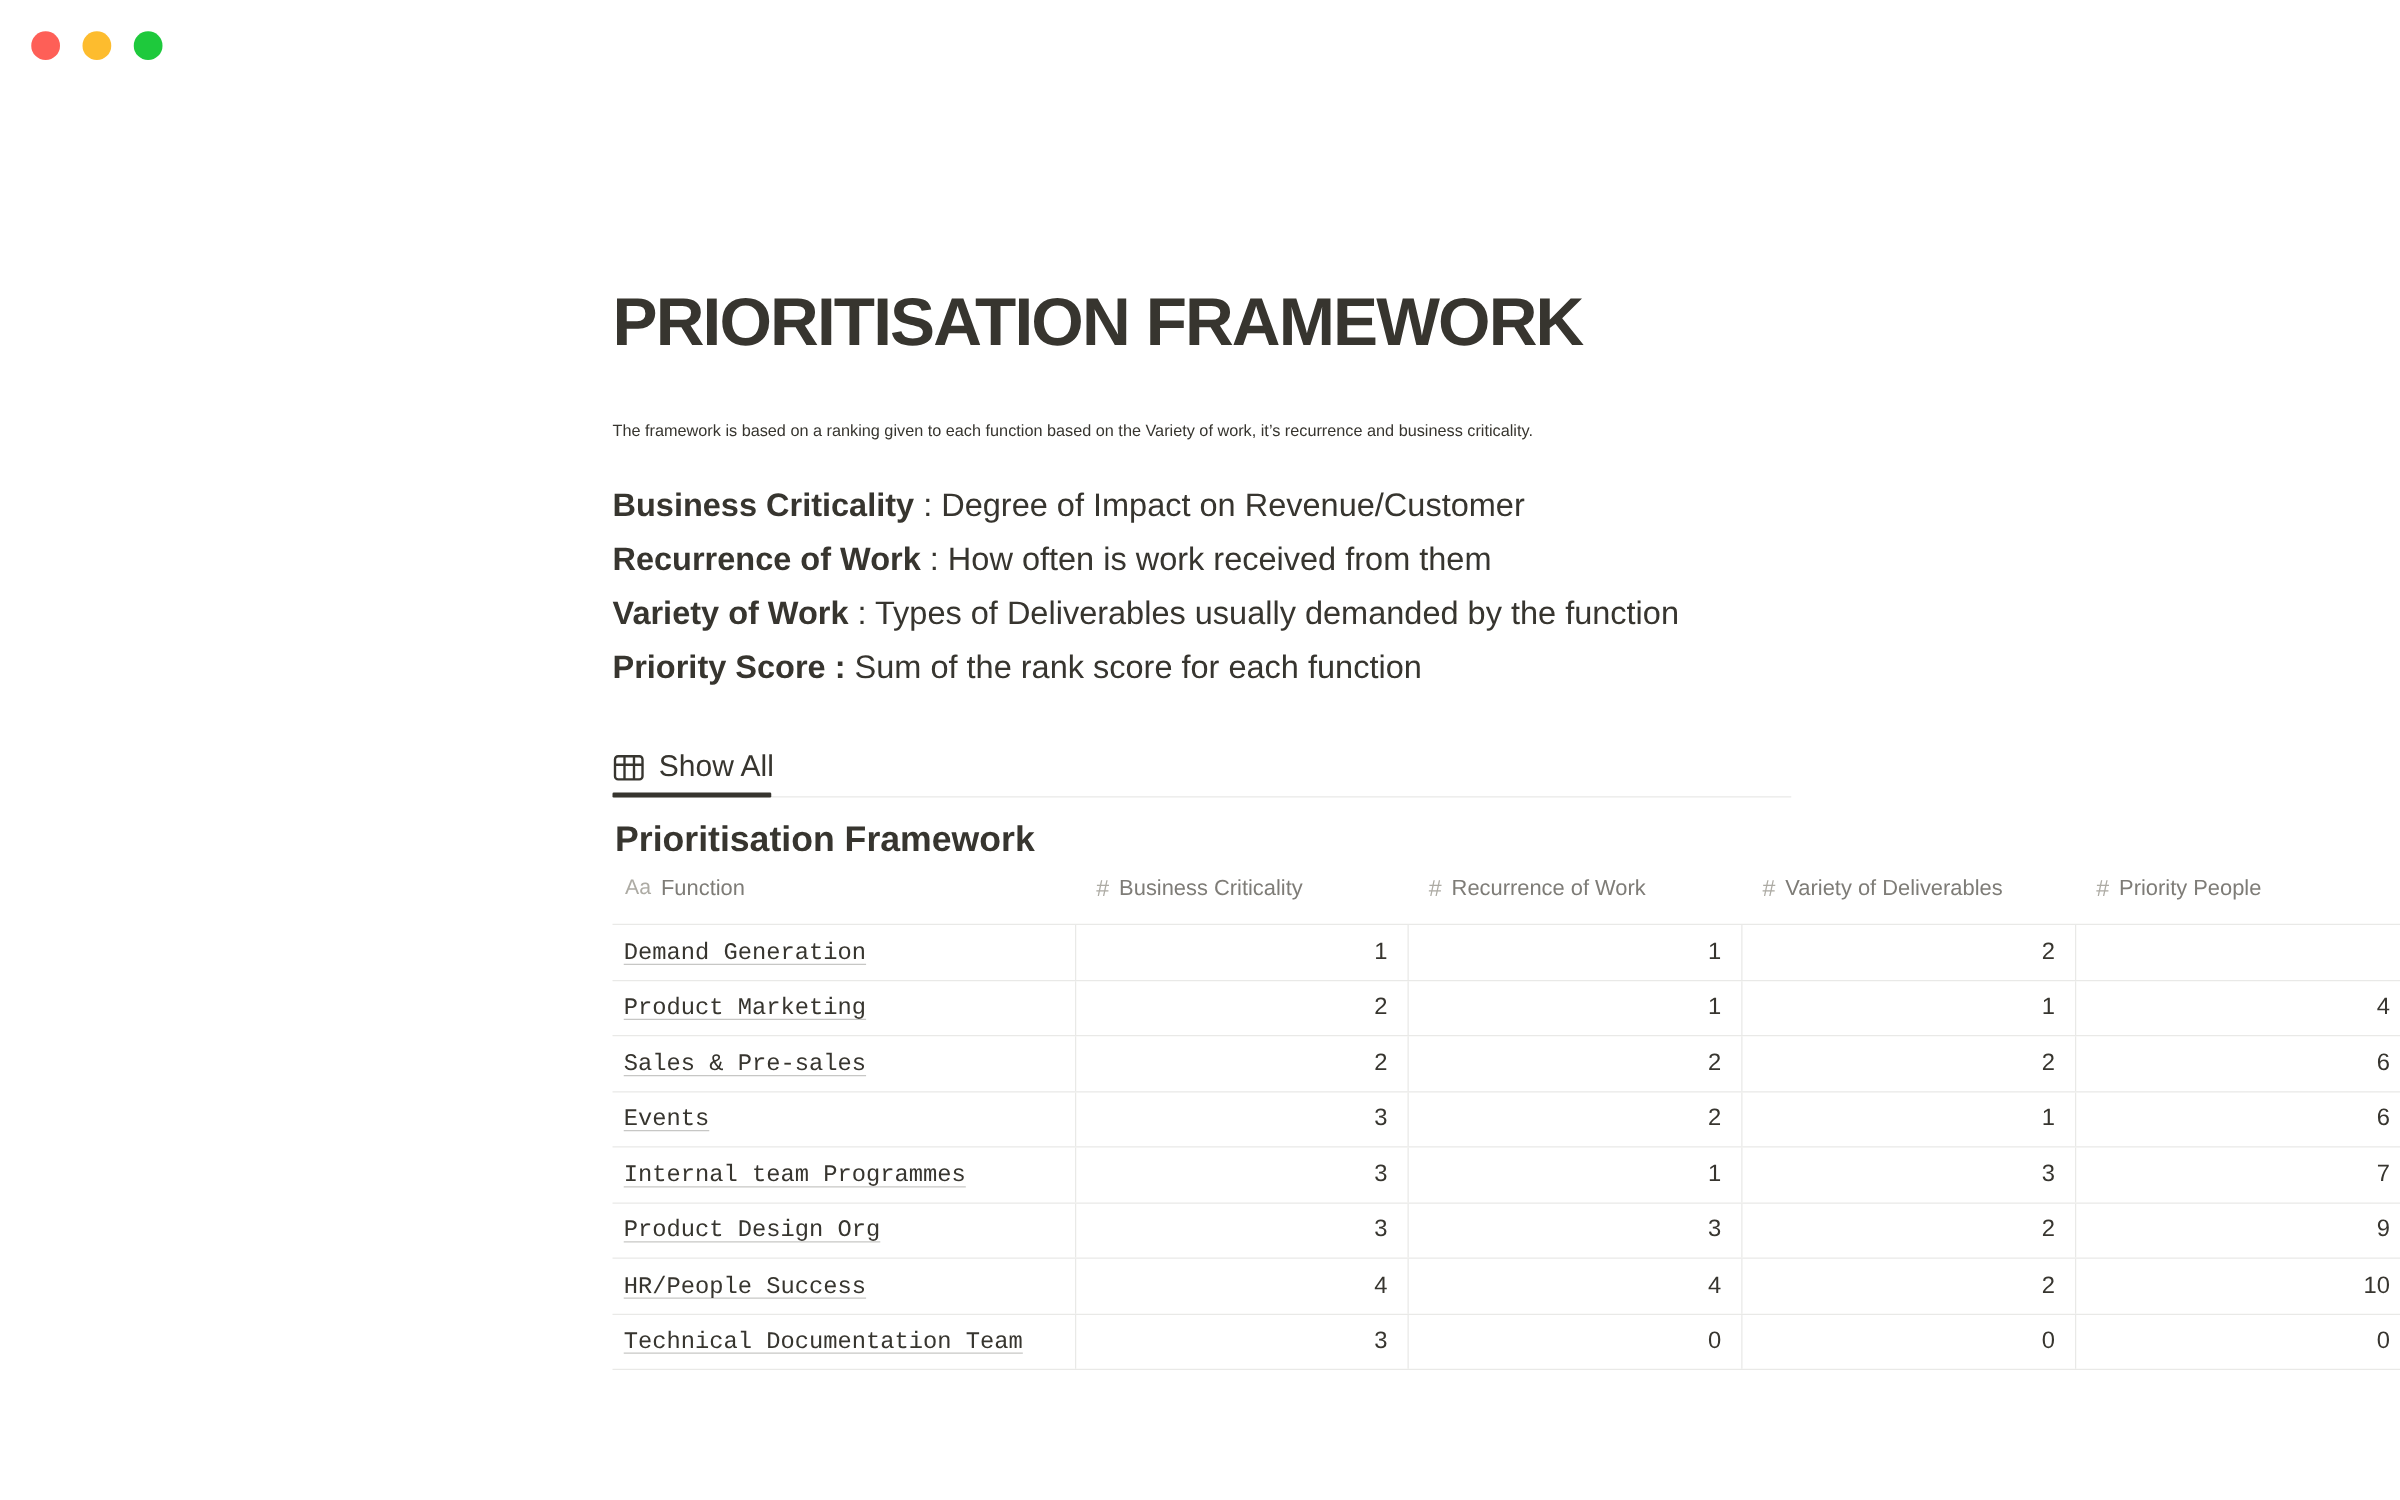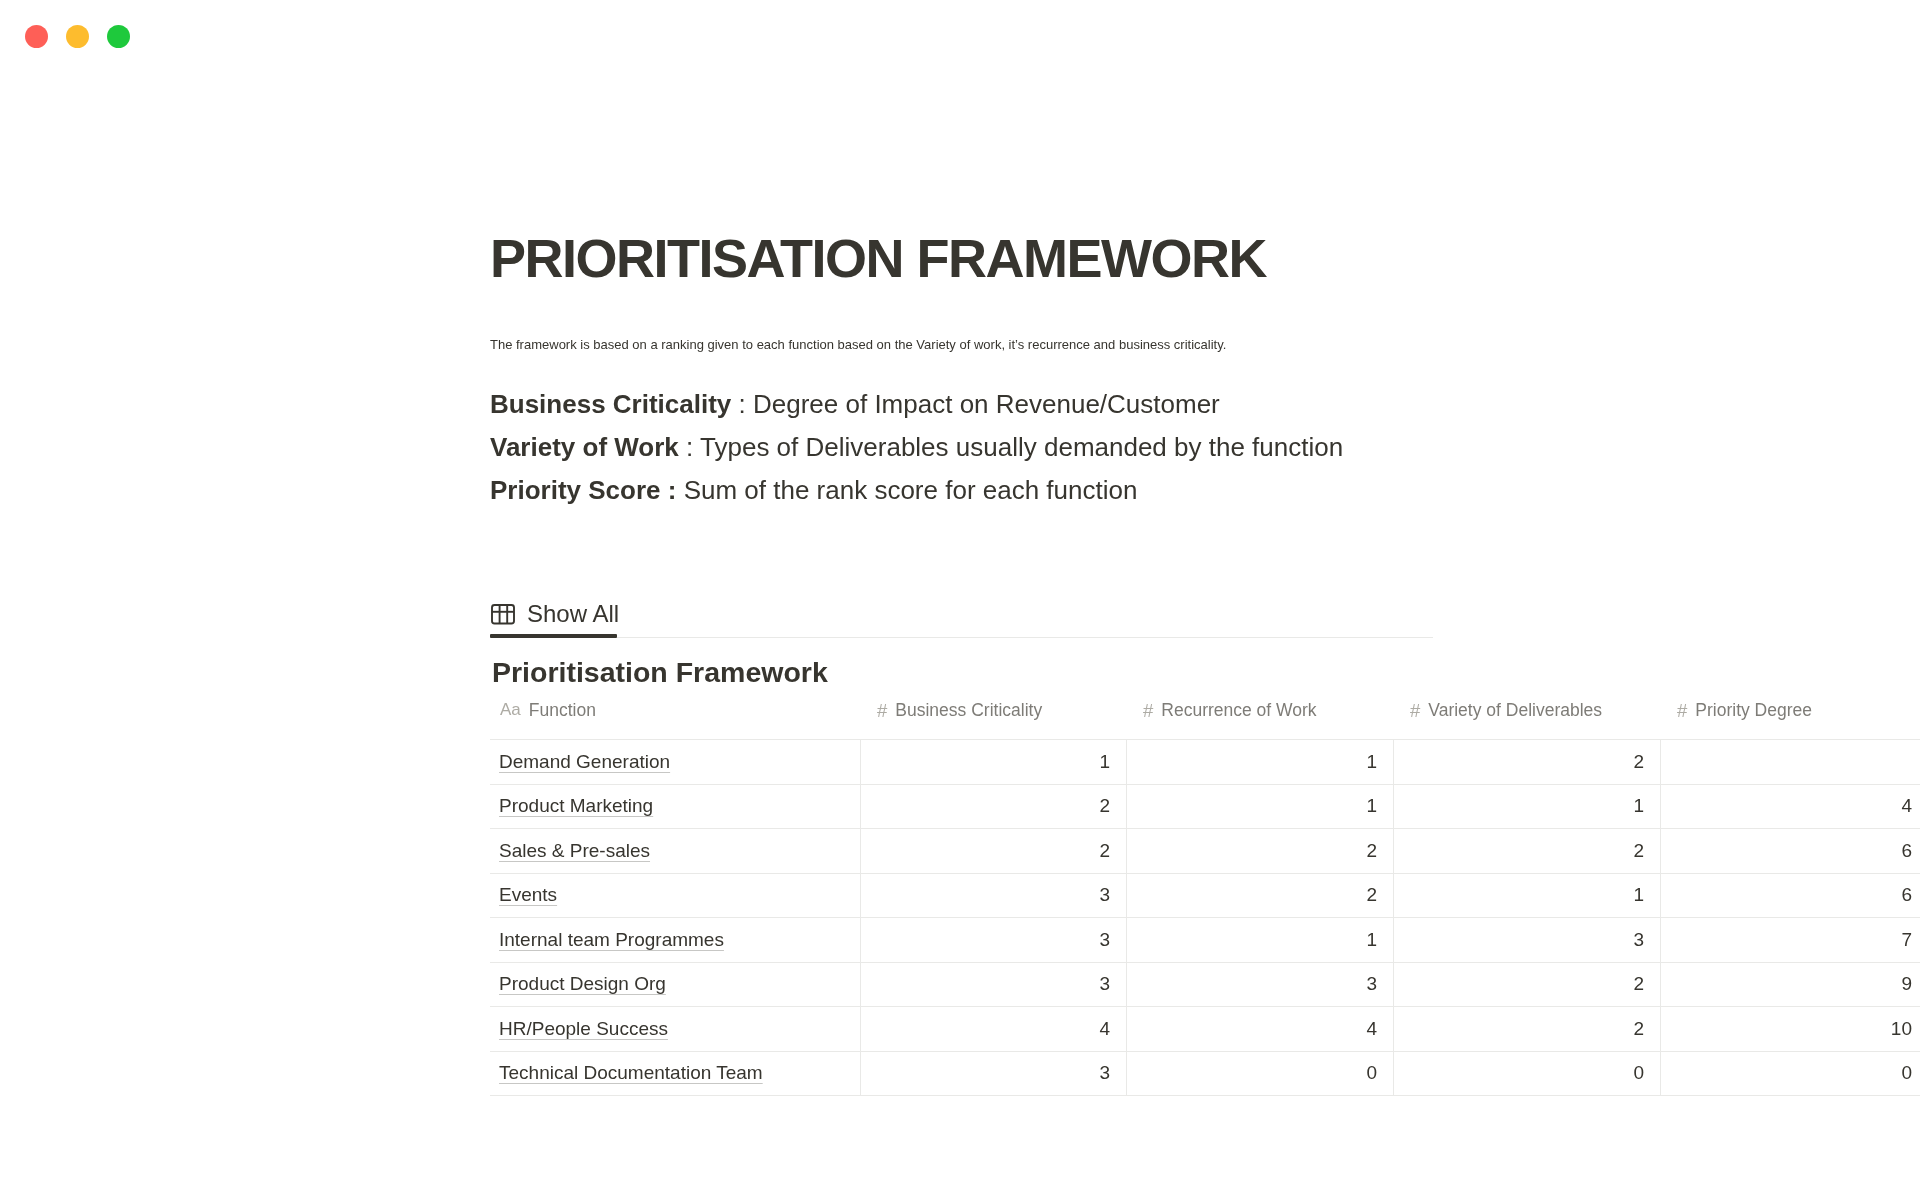--- a/index.html
+++ b/index.html
@@ -71,38 +71,42 @@
   .tcell.c-num { justify-content: flex-end; padding-right: 16px; border-right: 1px solid var(--border, #E9E9E7); }
   .tcell.n1 { width: 266px; }
   .tcell.n2 { width: 267px; }
   .tcell.n3 { width: 267px; }
   .tcell.n4 { width: 267px; border-right: none; }
   .fn-link {
     font-weight: 500; white-space: nowrap;
     text-decoration: underline; text-decoration-thickness: 1px;
     text-decoration-color: rgba(55,53,47,0.28); text-underline-offset: 3.5px;
     cursor: pointer;
+    font-family: Liberation Mono, monospace;
   }
 </style>
 </head>
 <body>
 
 <div class="traffic">
   <div class="light red"></div>
   <div class="light yellow"></div>
   <div class="light green"></div>
 </div>
 
 <h1 class="page-title">PRIORITISATION FRAMEWORK</h1>
 
 <p class="intro">The framework is based on a ranking given to each function based on the Variety of work, it’s recurrence and business criticality.</p>
 
 <div class="defs">
   <div class="def-line">
     <b>Business Criticality</b><span> : Degree of Impact on Revenue/Customer</span>
+  </div>
+  <div class="def-line">
+    <b>Recurrence of Work</b><span> : How often is work received from them</span>
   </div>
   <div class="def-line">
     <b>Variety of Work</b><span> : Types of Deliverables usually demanded by the function</span>
   </div>
   <div class="def-line">
     <b>Priority Score :</b><span> Sum of the rank score for each function</span>
   </div>
 </div>
 
 <div class="tabbar">
@@ -134,21 +138,21 @@
     <div class="hcell c2">
       <span class="hicon hash">#</span>
       <span>Recurrence of Work</span>
     </div>
     <div class="hcell c3">
       <span class="hicon hash">#</span>
       <span>Variety of Deliverables</span>
     </div>
     <div class="hcell c4">
       <span class="hicon hash">#</span>
-      <span>Priority Degree</span>
+      <span>Priority People</span>
     </div>
   </div>
   <div id="table-body">
       <div class="trow">
     <div class="tcell c-fn">
       <span class="fn-link">Demand Generation</span>
     </div>
     <div class="tcell c-num n1">1</div>
     <div class="tcell c-num n2">1</div>
     <div class="tcell c-num n3">2</div>

